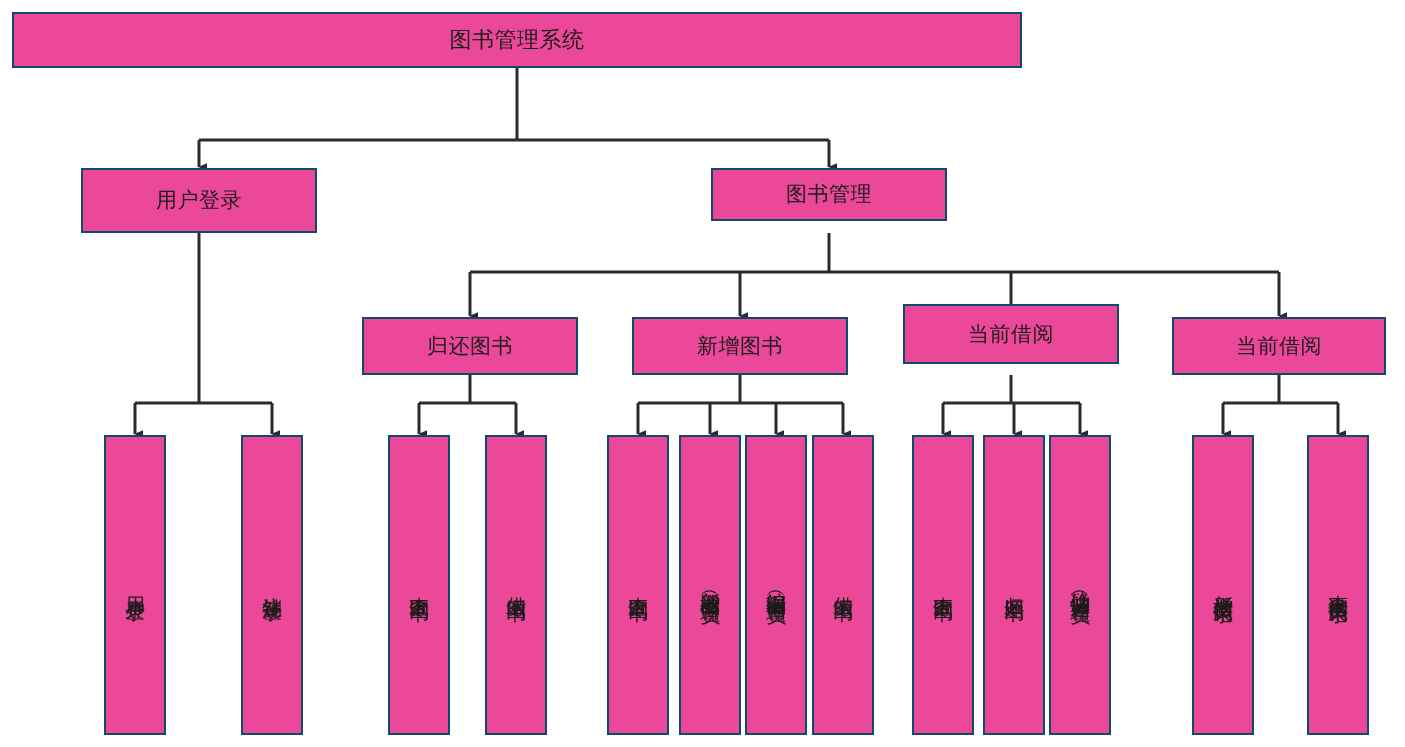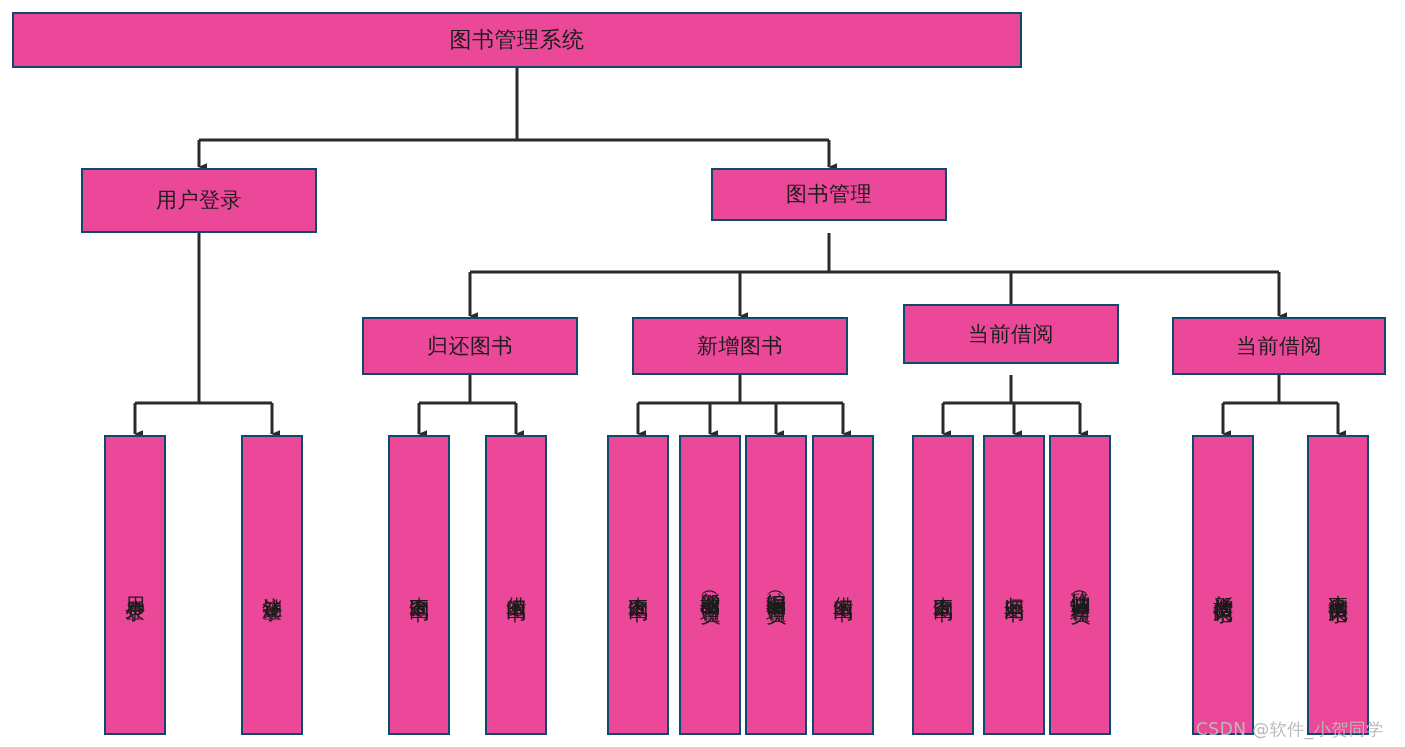--- a/index.html
+++ b/index.html
@@ -165,15 +165,14 @@
         <span class="node-label">确认归还（管理员）</span>
       </div>
       <div class="node leaf" style="left: 1192px; top: 435px; width: 62px; height: 300px;">
         <span class="node-label">新增借阅记录</span>
       </div>
       <div class="node leaf" style="left: 1307px; top: 435px; width: 62px; height: 300px;">
         <span class="node-label">查询借阅记录</span>
       </div>
     </div>
 
-  <div class="watermark" style="left: 1196px; top: 718px; color: rgb(185, 185, 185);">CSDN @软件_小贺同学</div>
 
 </div>
 
 </body></html>

